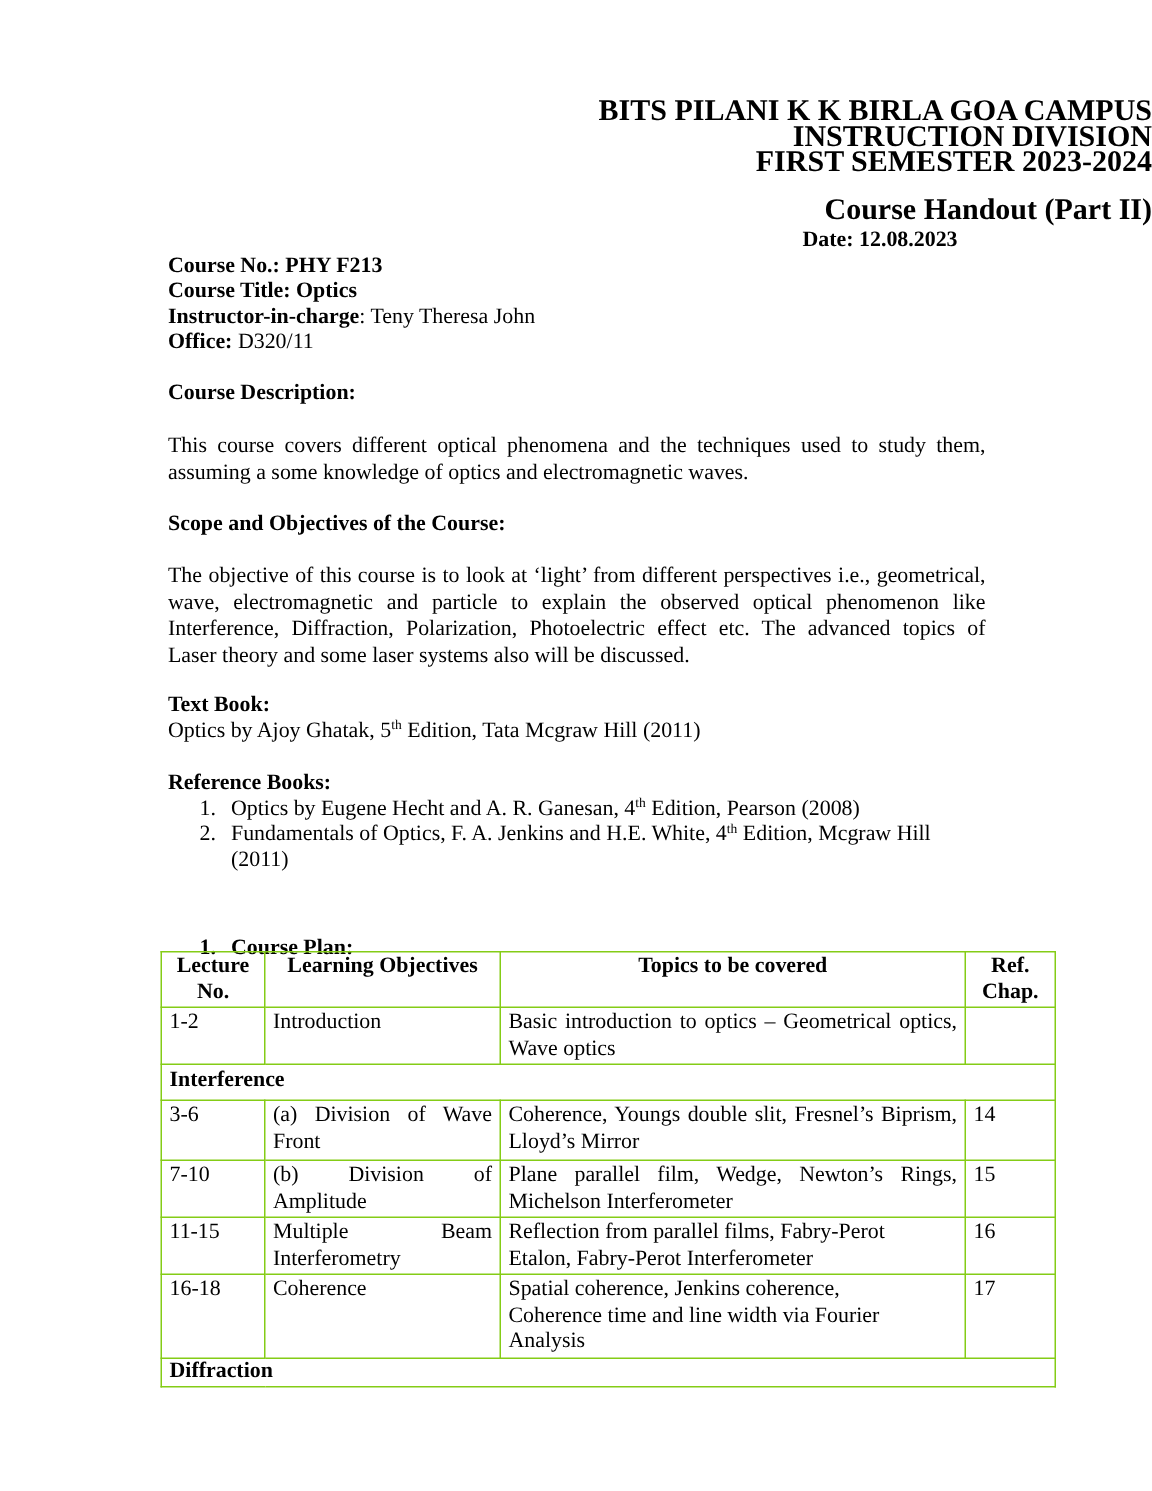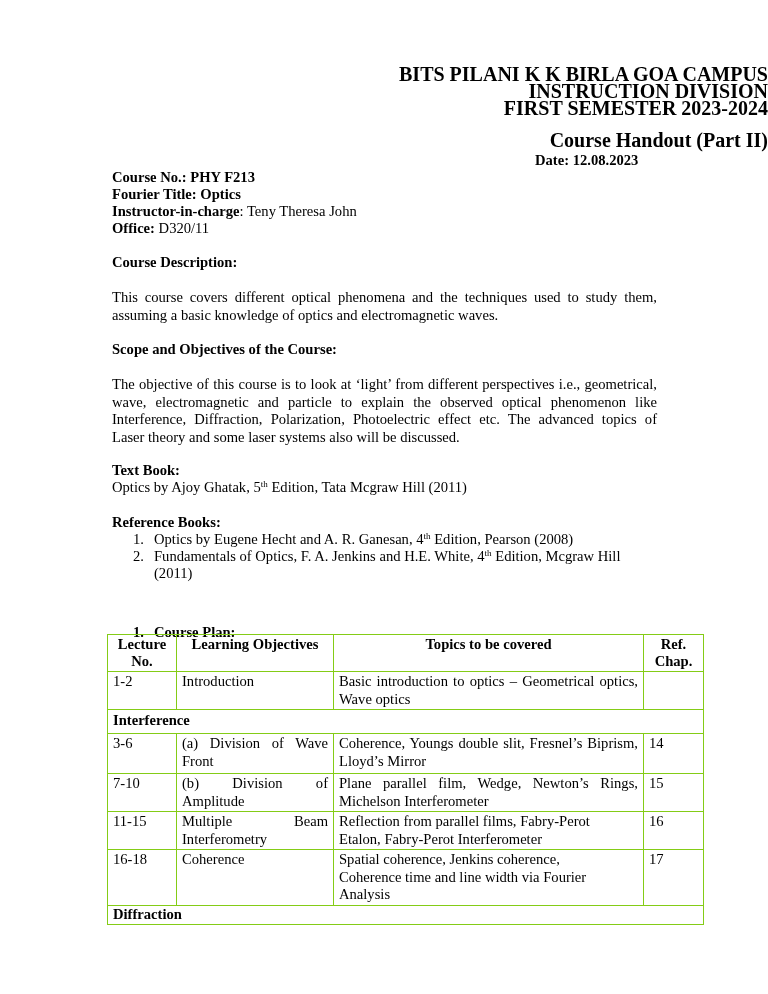--- a/index.html
+++ b/index.html
@@ -34,32 +34,32 @@
 
 <div class="page">
 
   <div class="center-line" style="top:66px;">BITS PILANI K K BIRLA GOA CAMPUS</div>
   <div class="center-line" style="top:83px;">INSTRUCTION DIVISION</div>
   <div class="center-line" style="top:100px;">FIRST SEMESTER 2023-2024</div>
   <div class="center-line" style="top:132px;">Course Handout (Part II)</div>
   <div class="abs b" style="left:535px; top:152px;">Date: 12.08.2023</div>
 
   <div class="abs b" style="left:112px; top:169px;">Course No.: PHY F213</div>
-  <div class="abs b" style="left:112px; top:186px;">Fourier Title: Optics</div>
+  <div class="abs b" style="left:112px; top:186px;">Course Title: Optics</div>
   <div class="abs" style="left:112px; top:203px;">
     <span class="b">Instructor-in-charge</span><span>: Teny Theresa John</span>
   </div>
   <div class="abs" style="left:112px; top:220px;">
     <span class="b">Office:</span><span> D320/11</span>
   </div>
 
   <div class="abs b" style="left:112px; top:254px;">Course Description:</div>
   <div class="para" style="top:289px;">
     <span class="line">This course covers different optical phenomena and the techniques used to study them,</span>
-    <span class="line last">assuming a basic knowledge of optics and electromagnetic waves.</span>
+    <span class="line last">assuming a some knowledge of optics and electromagnetic waves.</span>
   </div>
 
   <div class="abs b" style="left:112px; top:341px;">Scope and Objectives of the Course:</div>
   <div class="para" style="top:376px;">
     <span class="line">The objective of this course is to look at ‘light’ from different perspectives i.e., geometrical,</span>
     <span class="line">wave, electromagnetic and particle to explain the observed optical phenomenon like</span>
     <span class="line">Interference, Diffraction, Polarization, Photoelectric effect etc. The advanced topics of</span>
     <span class="line last">Laser theory and some laser systems also will be discussed.</span>
   </div>
 

